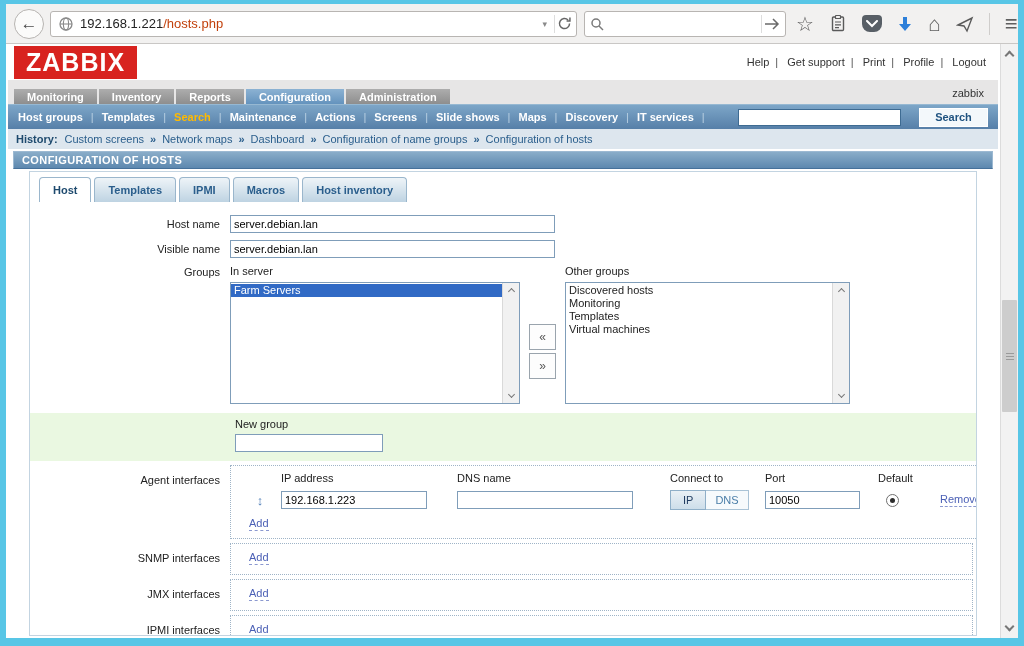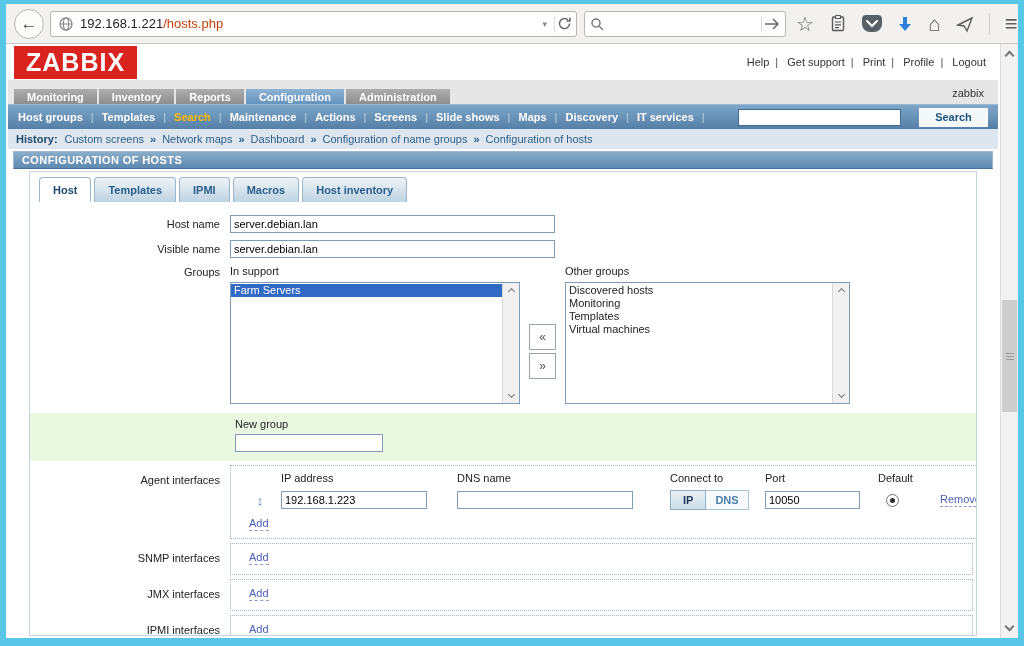--- a/index.html
+++ b/index.html
@@ -102,21 +102,21 @@
 
 .iface-row{display:flex;margin-top:4px}
 .iface-label{width:200px;text-align:right;padding:9px 10px 0 0;flex:0 0 auto}
 .iface-box{flex:1;margin-right:3px;border:1px dotted #9fb4c7;padding:4px 8px 6px}
 .agent-grid{display:grid;grid-template-columns:42px 148px 28px 178px 35px 84px 11px 97px 16px 58px 1fr;align-items:center;font-size:11px}
 .hdr{padding:2px 0 6px;color:#222}
 .c2{grid-column:2}.c4{grid-column:4}.c6{grid-column:6}.c8{grid-column:8}.c10{grid-column:10}.c11{grid-column:11}
 .drag{color:#4a7ab5;font-weight:bold;font-size:13px;text-align:center;cursor:grab}
 .w-ip{width:146px}.w-dns{width:176px}.w-port{width:95px}
 .toggle{display:flex}
-.tg{height:20px;display:flex;align-items:center;font-size:11px;font-weight:bold;cursor:pointer}
+.tg{height:20px;display:flex;align-items:center;font-size:11px;font-weight:normal;cursor:pointer}
 .tg.on{background:linear-gradient(#e9f0f5,#cddeea);color:#1e3a5f;border:1px solid #8fafc8;padding:0 12px}
 .tg.off{background:#f6fafc;color:#4a7ea8;border:1px solid #a9c3d6;border-left:none;padding:0 9px}
 .radio{width:13px;height:13px;border:1px solid #6f6f6f;border-radius:50%;background:#fff;position:relative;display:inline-block;margin-left:8px;cursor:pointer}
 .radio.checked::after{content:"";position:absolute;left:3px;top:3px;right:3px;bottom:3px;background:#2d2d2d;border-radius:50%}
 .lnk{color:#4a5fb5;font-size:11px;border-bottom:1px dashed #8c99d0;cursor:pointer;display:inline-block;line-height:13px}
 .add-row{margin:7px 0 1px 10px}
 .simple-box .add-row{margin:3px 0 3px 10px}
 .remove-cell{margin-left:4px}
 </style>
 </head>
@@ -259,21 +259,21 @@
             <input class="txt w-name" type="text" value="server.debian.lan" style="">
           </div>
           <div class="form-row">
             <div class="form-label">Visible name</div>
             <input class="txt w-name" type="text" value="server.debian.lan" style="">
           </div>
 
           <div class="form-row groups-wrap">
             <div class="form-label" style="padding-top:1px">Groups</div>
             <div class="col-in">
-              <div class="caption">In support</div>
+              <div class="caption">In server</div>
               <div class="listbox">
                 <div class="lb-items">
                   <div class="lb-item selected">Farm Servers</div>
                 </div>
                 <div class="lb-scroll">
                   <span class="chev sm up"></span>
                   <span class="chev sm down"></span>
                 </div>
               </div>
             </div>

